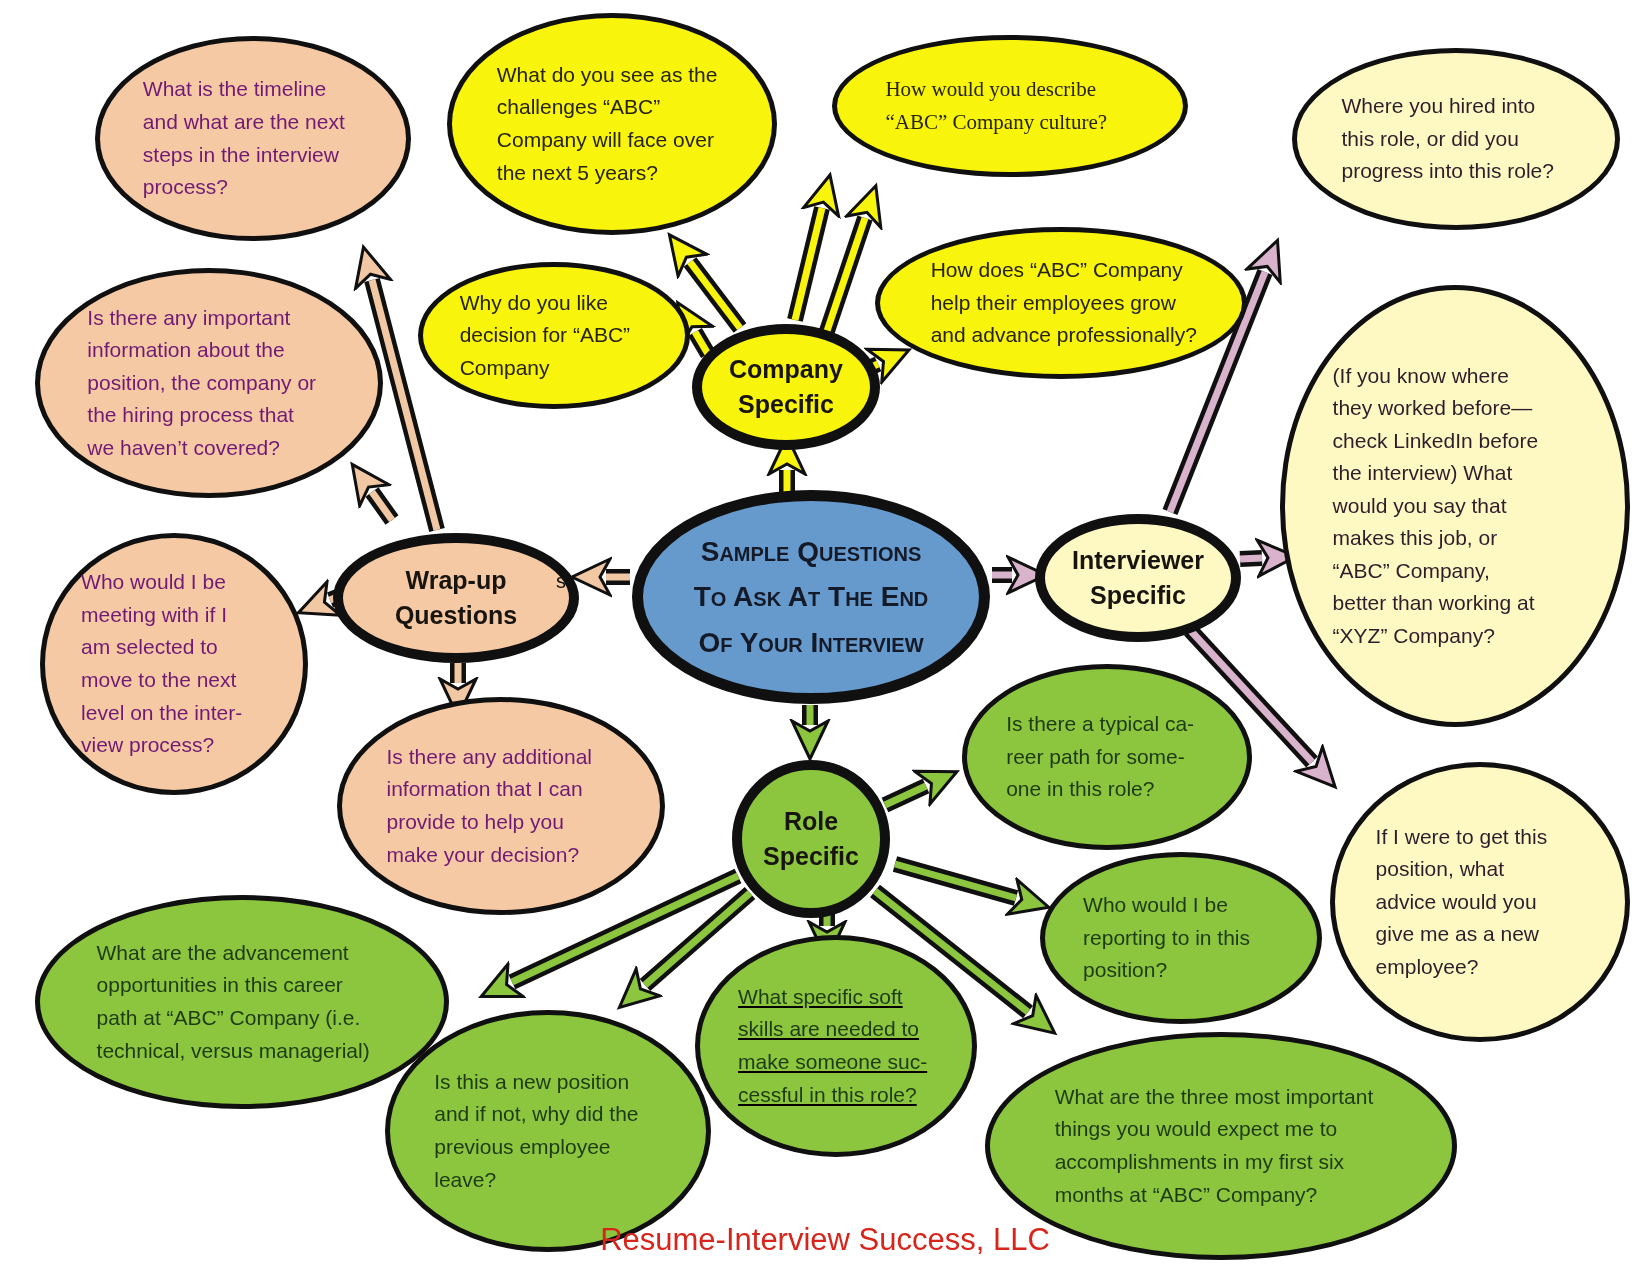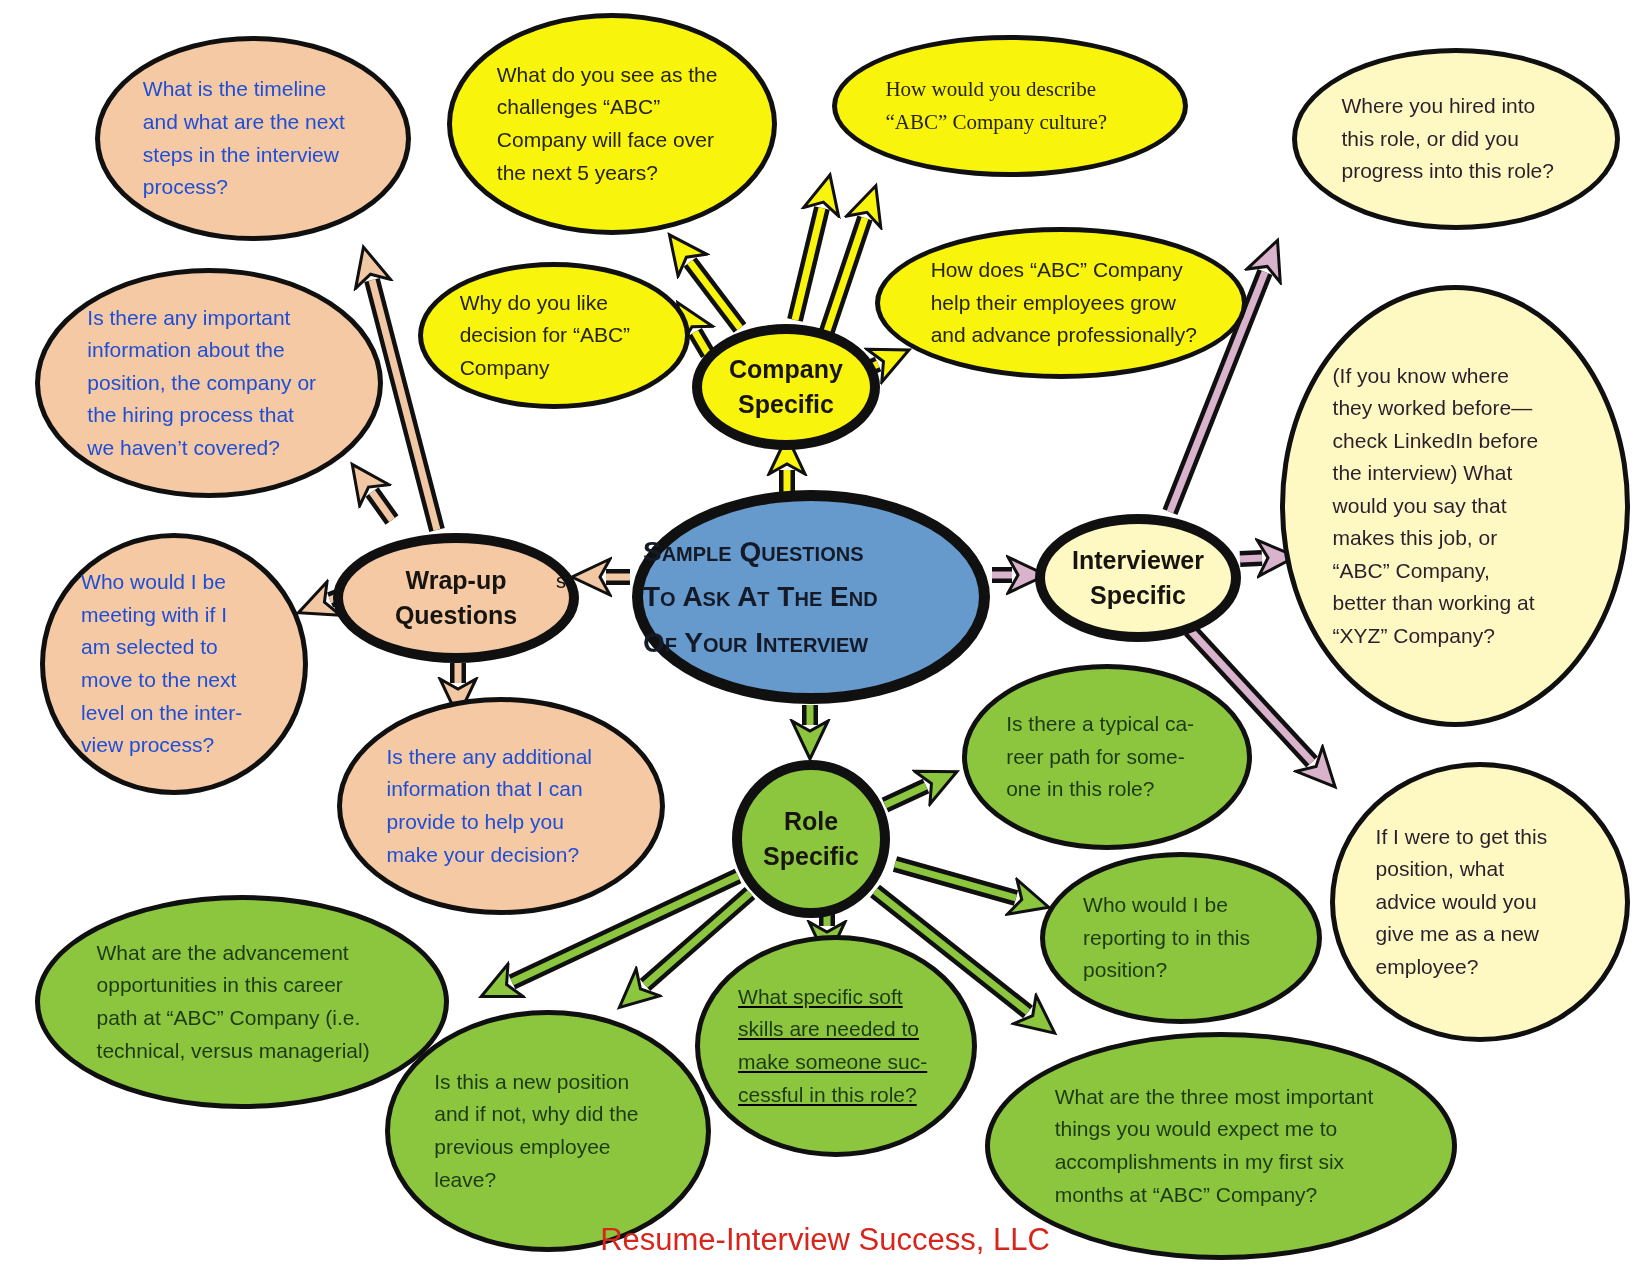--- a/index.html
+++ b/index.html
@@ -16,34 +16,34 @@
   .green  .shaft-inner{stroke:#8cc63f;}
 
   .bubble{
     position:absolute;border:5px solid #101010;border-radius:50%;
     box-sizing:border-box;display:flex;align-items:center;
   }
   .bubble .txt{
     white-space:pre-line;font-size:21px;line-height:1.55;
     padding-left:14%;padding-right:5%;text-align:left;
   }
-  .c-peach{background:#f4c9a4;} .c-peach .txt{color:#1d4ed8;}
+  .c-peach{background:#f4c9a4;} .c-peach .txt{color:#701a75;}
   .c-yellow{background:#f8f40c;} .c-yellow .txt{color:#26230e;}
   .c-mauve{background:#fef9c3;} .c-mauve .txt{color:#301d2c;}
   .c-green{background:#8cc63f;} .c-green .txt{color:#1d3a12;}
   .c-blue{background:#6699cc;}
 
   .catnode{border-width:10px;}
   .catnode .txt{
     width:100%;padding:0;text-align:center;font-weight:bold;
     font-size:25px;line-height:1.4;color:#181410;
   }
   #node-center{border-width:11px;}
   #node-center .txt{
-    width:100%;padding:0;font-weight:bold;
+    width:100%;padding:0;text-align:center;font-weight:bold;
     font-variant:small-caps;font-size:28px;line-height:1.62;color:#141a28;
   }
   #stray-char{position:absolute;left:556px;top:570px;font-size:20px;color:#101010;}
   #footer-credit{
     position:absolute;left:0;top:1222px;width:1650px;text-align:center;
     font-size:31px;color:#d8251c;
   }
 </style>
 </head>
 <body>

